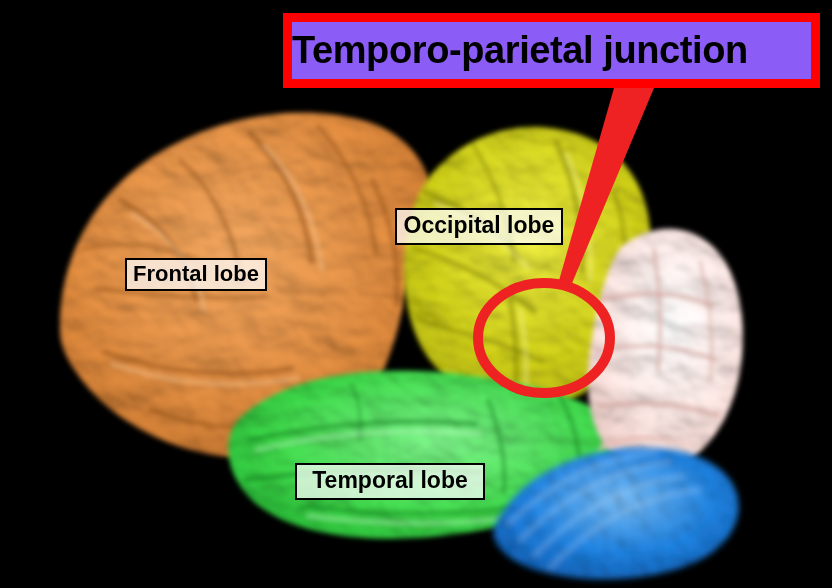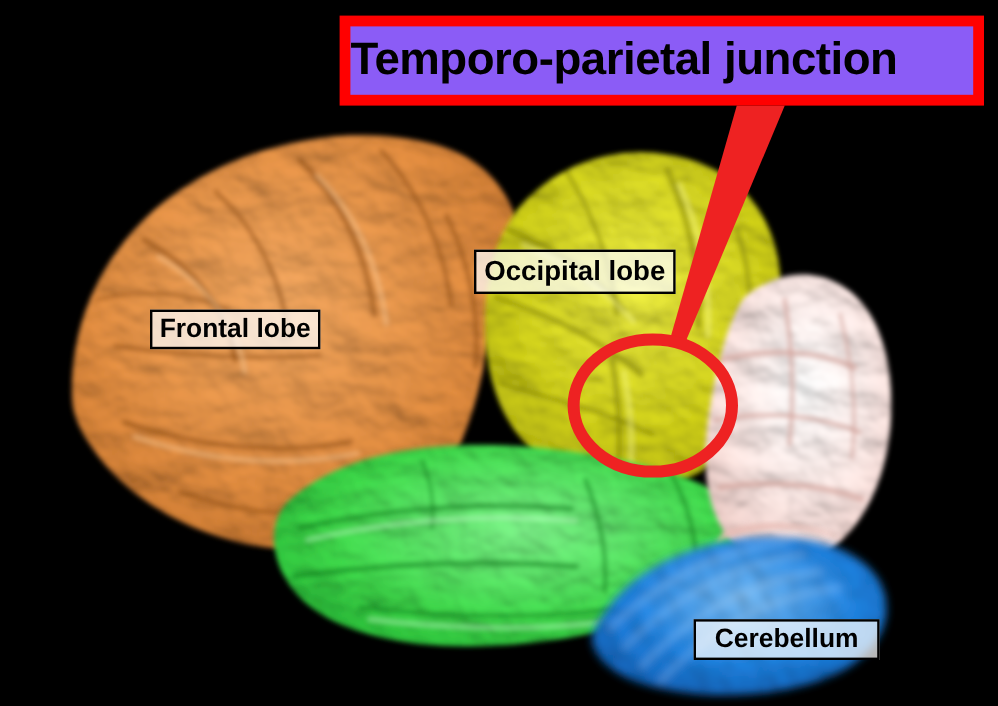--- a/index.html
+++ b/index.html
@@ -315,19 +315,19 @@
   </div>
 
   <div class="lobe-label" id="label-frontal">
     <span>Frontal lobe</span>
   </div>
 
   <div class="lobe-label" id="label-parietal">
     <span>Occipital lobe</span>
   </div>
 
-
-
-  <div class="lobe-label" id="label-cerebellum">
-    <span>Cerebellum</span>
+  <div class="lobe-label" id="label-temporal">
+    <span>Temporal lobe</span>
   </div>
 
+
+
 </div>
 
 </body></html>

